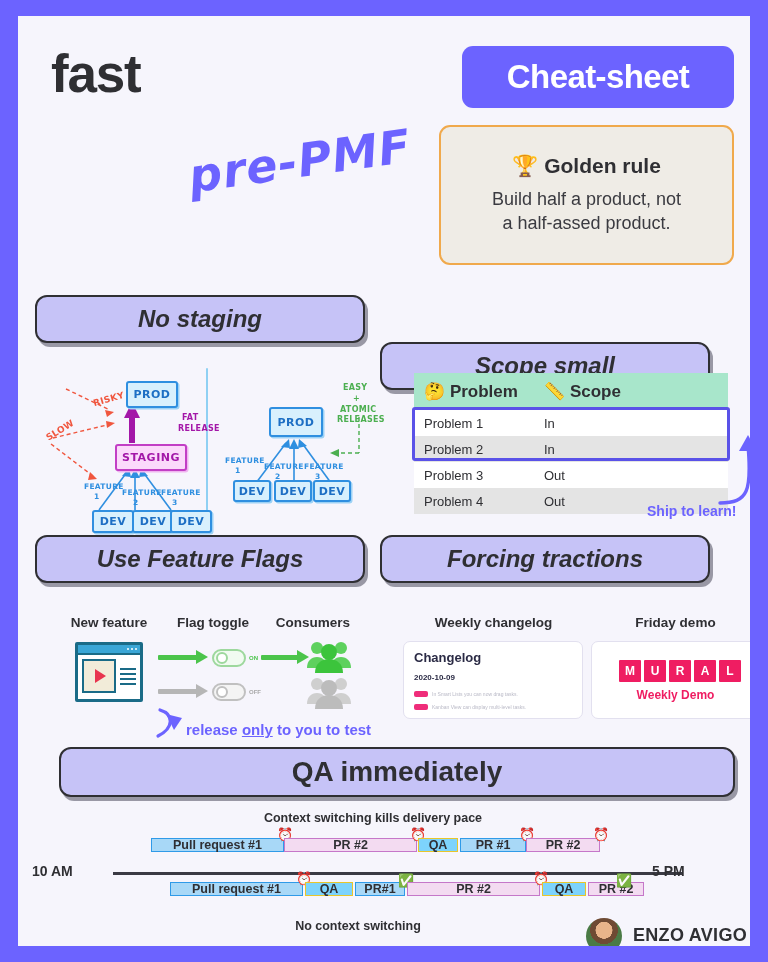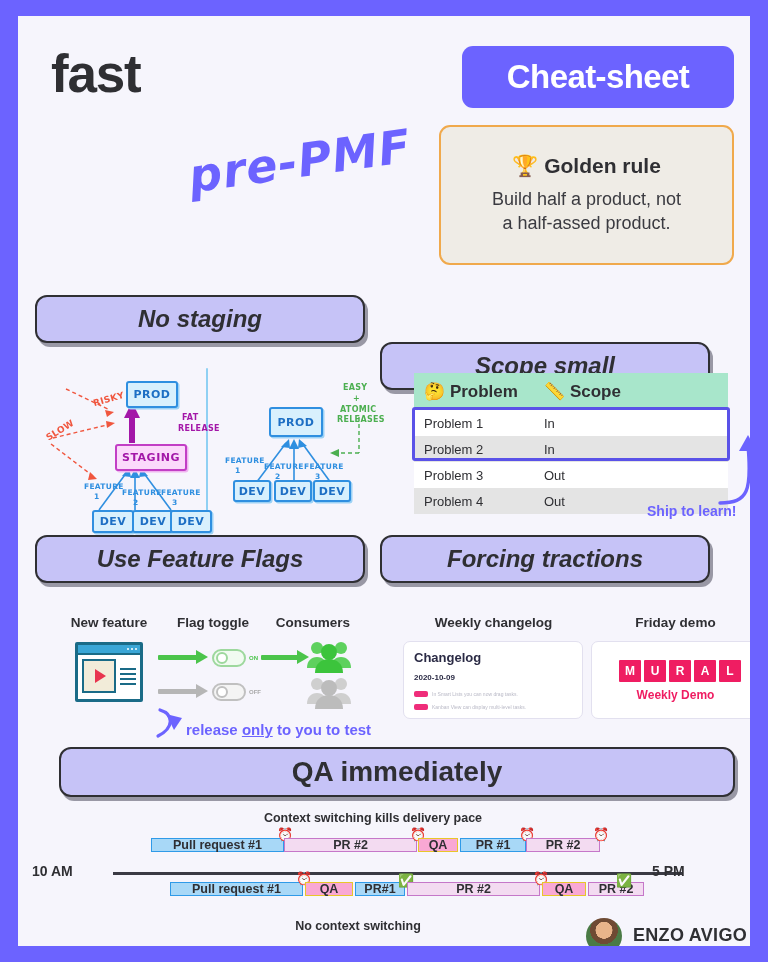--- a/index.html
+++ b/index.html
@@ -180,21 +180,21 @@
   .tl-axis {
     position:absolute; left:95px; top:856px; width:570px; height:2.5px; background:#3a3a44;
   }
   .tl-time { position:absolute; font-size:14px; font-weight:700; color:#2f2f33; }
   .blk {
     position:absolute; height:14px; border:1.6px solid #2f9ae8; background:#a8d8f7;
     display:flex; align-items:center; justify-content:center;
     font-size:12.5px; font-weight:700; color:#2f2f33;
   }
   .blk.pink { border-color:#c577c9; background:#f3dbf1; }
-  .blk.yel  { border-color:#e8c62a; background:#f9a8d4; }
+  .blk.yel  { border-color:#e8c62a; background:#7dd3fc; }
   .emo { position:absolute; font-size:13px; line-height:1; }
   .avatar {
     position:absolute; left:568px; top:902px; width:36px;height:36px;border-radius:50%;
     background: radial-gradient(circle at 50% 34%, #e8b48a 0 28%, #6e4a33 29% 46%, #4a7a45 47% 100%);
     overflow:hidden;
   }
   .sig { position:absolute; left:615px; top:909px; font-size:18px; font-weight:700; color:#2f2f33; letter-spacing:.3px; }
   svg { overflow: visible; }
 </style>
 </head>

